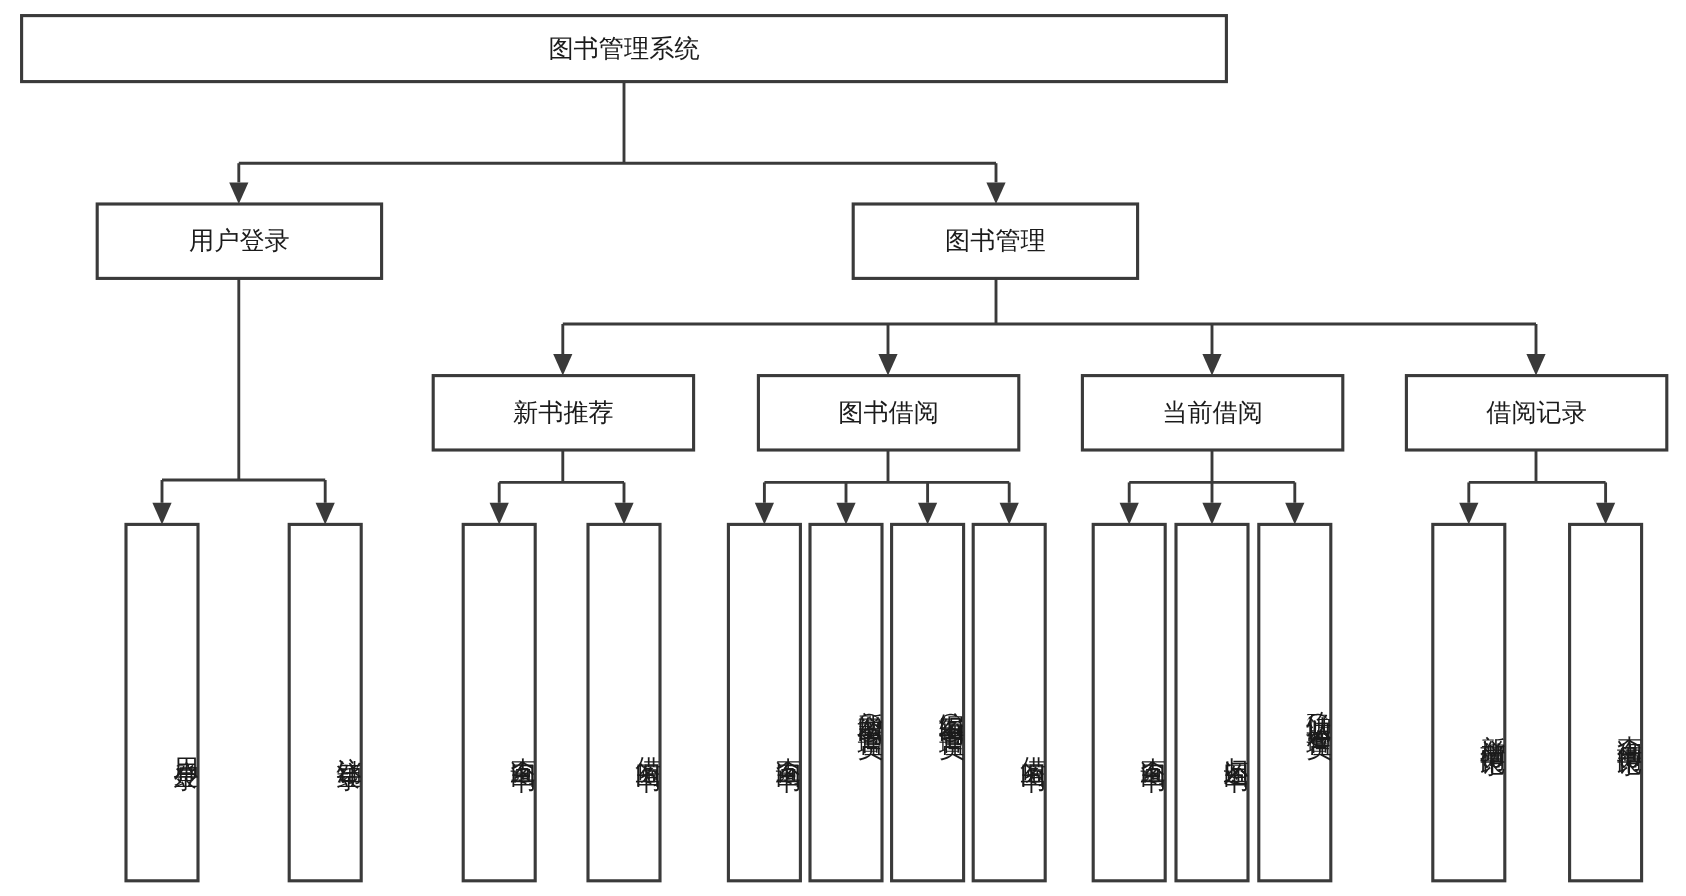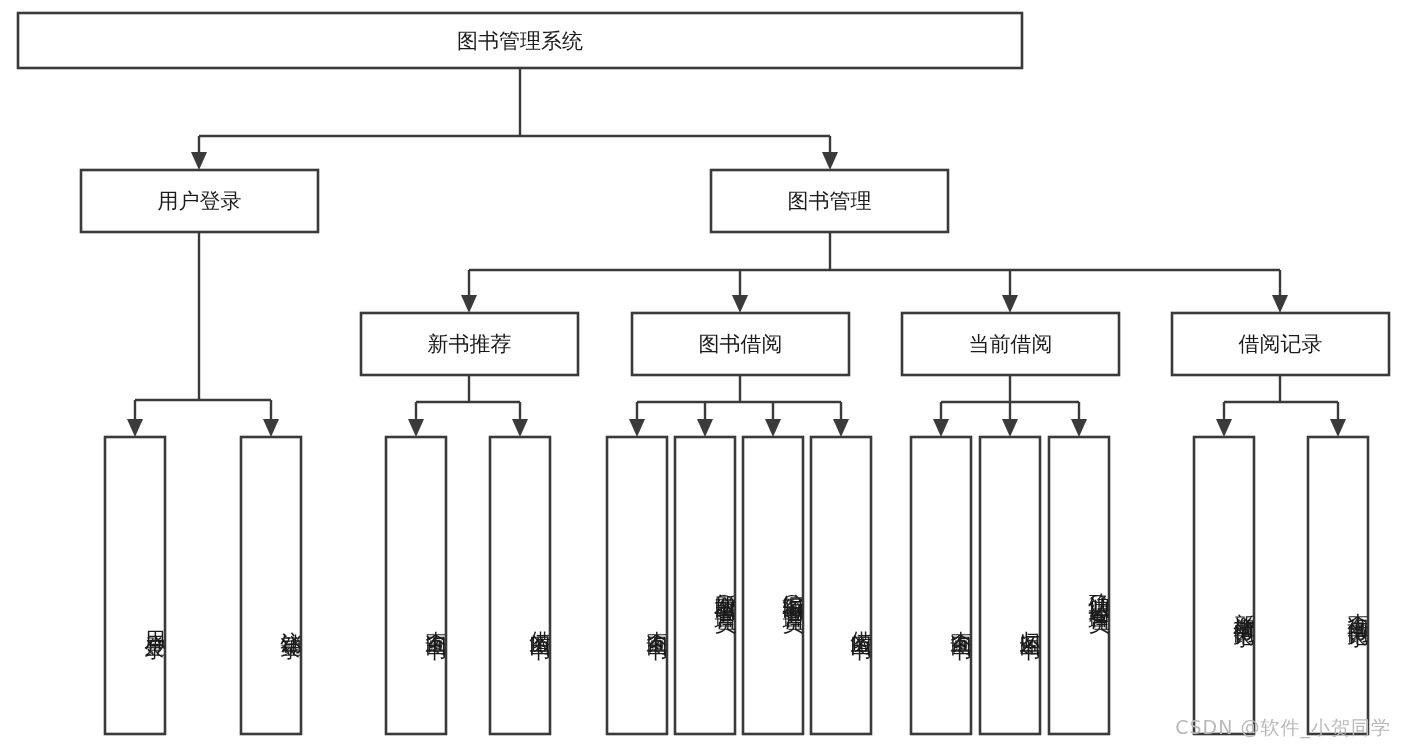--- a/index.html
+++ b/index.html
@@ -216,14 +216,13 @@
   <div class="node-label-v" style="left:743px; top:444px; width:60px; height:290px;">编辑图书（管理员）</div>
   <div class="node-label-v" style="left:811px; top:505px; width:60px; height:229px;">借阅图书</div>
 
   <div class="node-label-v" style="left:911px; top:505px; width:60px; height:229px;">查询图书</div>
   <div class="node-label-v" style="left:980px; top:505px; width:60px; height:229px;">归还图书</div>
   <div class="node-label-v" style="left:1049px; top:444px; width:60px; height:290px;">确认归还（管理员）</div>
 
   <div class="node-label-v" style="left:1194px; top:475px; width:60px; height:259px;">新增借阅记录</div>
   <div class="node-label-v" style="left:1308px; top:475px; width:60px; height:259px;">查询借阅记录</div>
 
-  <div class="watermark">CSDN @软件_小贺同学</div>
 </div>
 
 </body></html>

